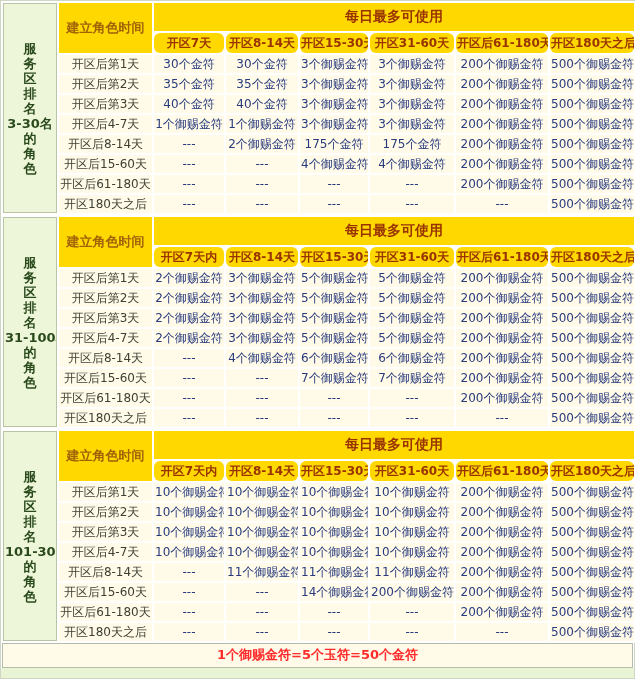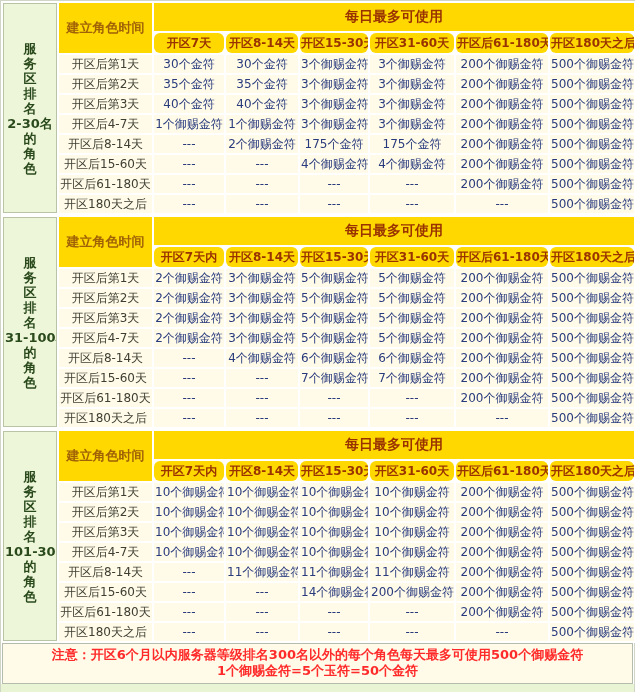--- a/index.html
+++ b/index.html
@@ -98,21 +98,21 @@
           <col style="width: 84px;">
         </colgroup>
         <tbody>
           <tr>
             <td rowspan="10" class="group-cell">
               <div>服</div>
               <div>务</div>
               <div>区</div>
               <div>排</div>
               <div>名</div>
-              <div>2-30名</div>
+              <div>3-30名</div>
               <div>的</div>
               <div>角</div>
               <div>色</div>
             </td>
             <td rowspan="2" class="corner-cell">建立角色时间</td>
             <td colspan="6" class="span-cell">每日最多可使用</td>
           </tr>
           <tr>
             <td class="col-head">开区7天</td>
             <td class="col-head">开区8-14天</td>
@@ -408,17 +408,16 @@
             <td class="val">---</td>
             <td class="val">---</td>
             <td class="val">---</td>
             <td class="val">---</td>
             <td class="val">500个御赐金符</td>
           </tr>
         </tbody>
       </table>
     </div>
   <div class="note">
-    <div>注意：开区6个月以内服务器等级排名300名以外的每个角色每天最多可使用500个御赐金符</div>
     <div>1个御赐金符=5个玉符=50个金符</div>
   </div>
   <div class="bottom-strip"></div>
 </div>
 
 </body></html>

